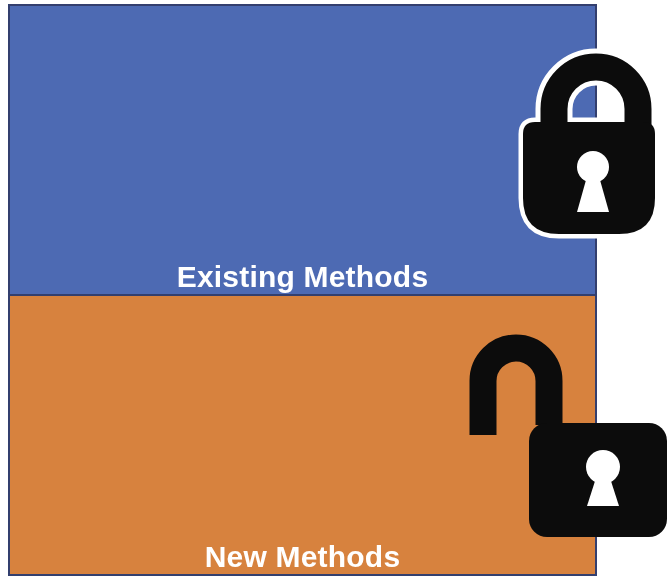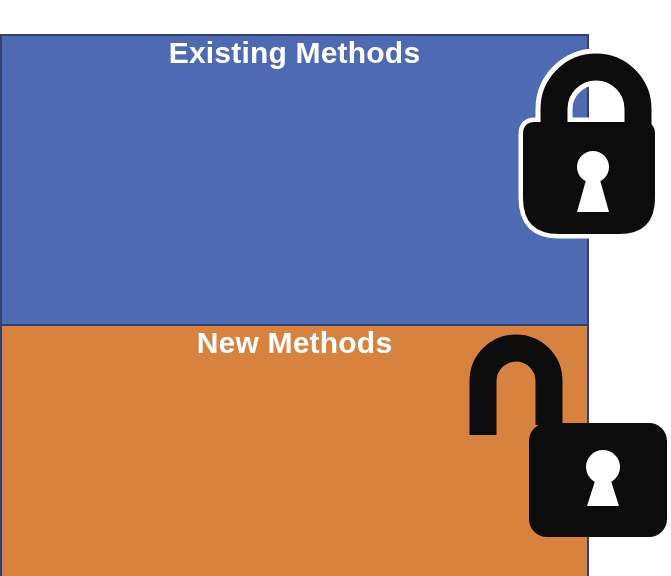--- a/index.html
+++ b/index.html
@@ -9,26 +9,25 @@
   }
   #canvas {
     position: relative;
     width: 671px;
     height: 576px;
     background: var(--bg, #ffffff);
     overflow: hidden;
   }
   .row {
     position: absolute;
-    left: 0;
+    left: 8px;
     box-sizing: border-box;
     display: flex;
-    align-items: flex-start;
+    align-items: flex-end;
     justify-content: center;
-    margin-top: 30px;
   }
   .row-existing {
     top: 4px;
     width: 589px;
     height: 292px;
     background: var(--row0-fill, #4D6AB3);
     border: 2px solid var(--row0-border, #333F6E);
   }
   .row-new {
     top: 296px;

